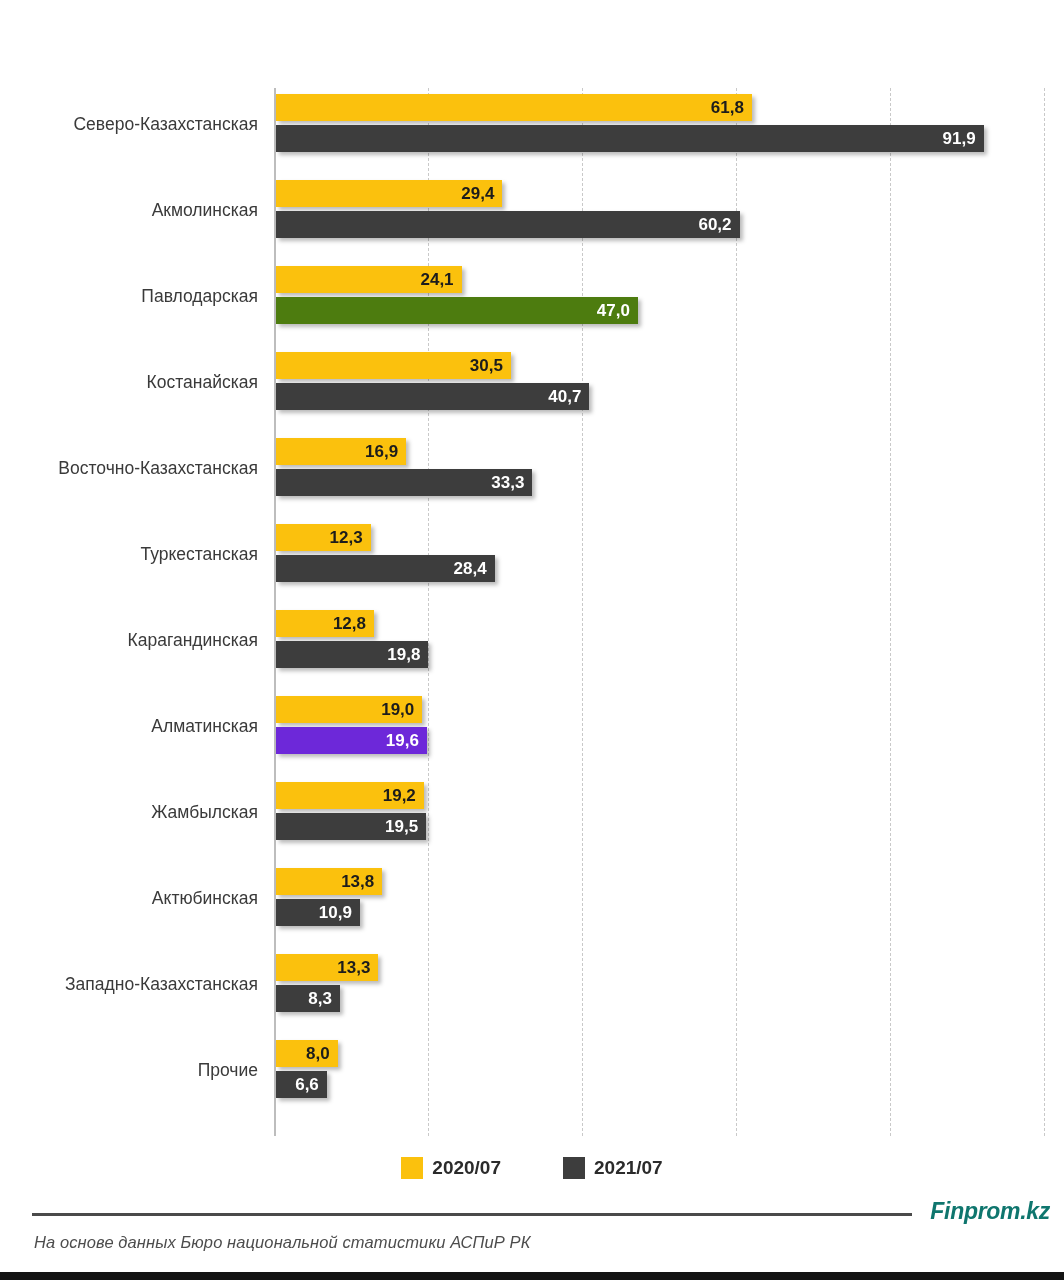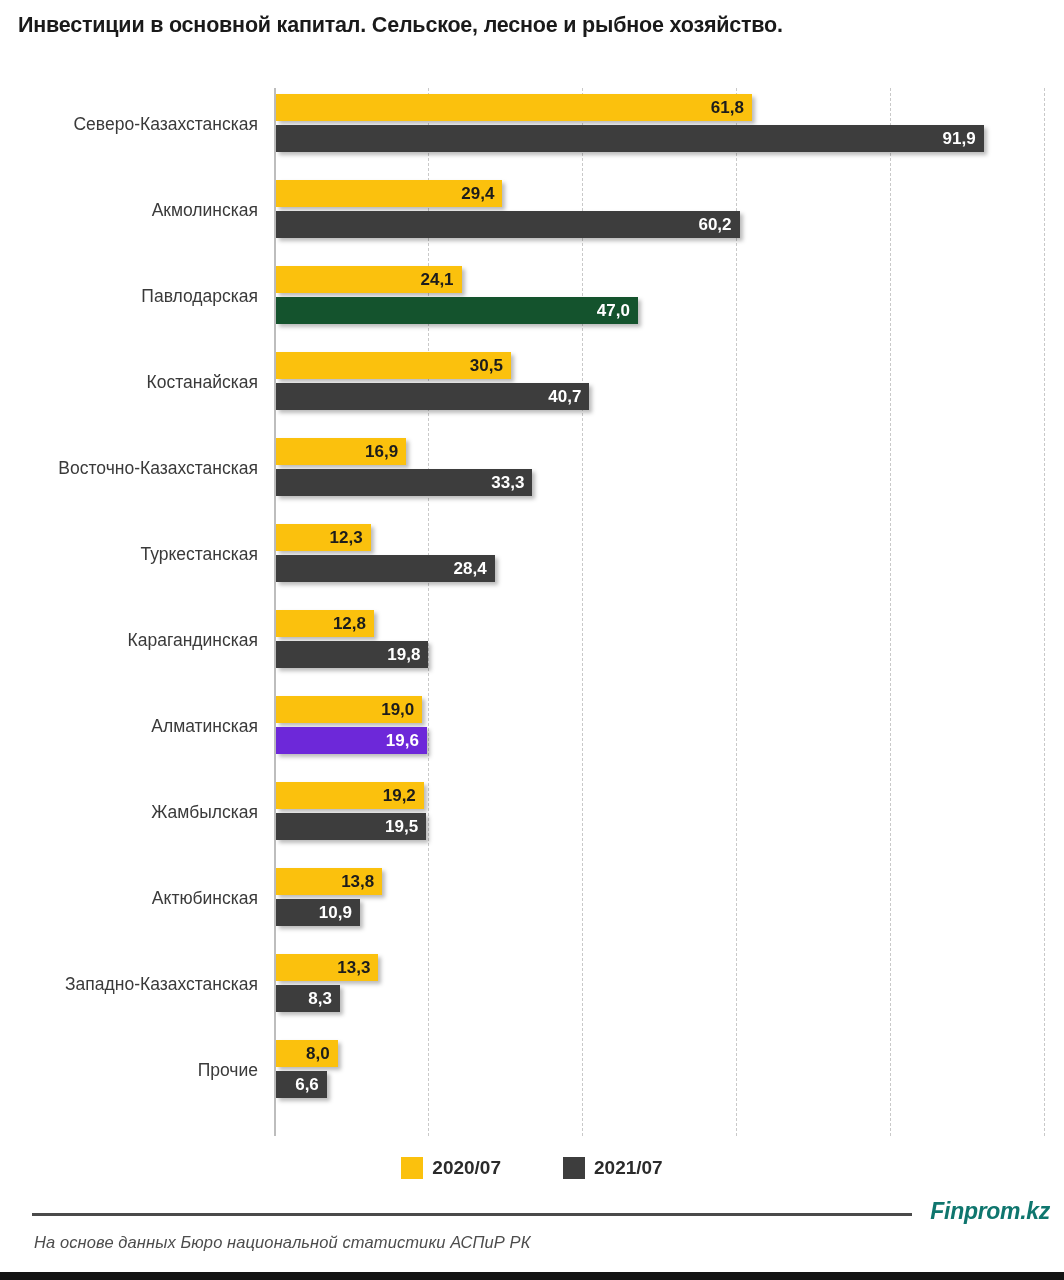--- a/index.html
+++ b/index.html
@@ -157,21 +157,20 @@
     height: 8px;
     background: #131313;
   }
 </style>
 </head>
 <body>
 
 <div id="page">
 
   <div id="title">
-    <span>Инвестиции в основной капитал. Сельское, лесное и рыбное хозяйство.</span>
   </div>
 
   <div id="plot">
     <div id="axis-line"></div>
     <div id="gridlines">
         <div class="gridline" style="left: 428px;"></div>
         <div class="gridline" style="left: 582px;"></div>
         <div class="gridline" style="left: 736px;"></div>
         <div class="gridline" style="left: 890px;"></div>
         <div class="gridline" style="left: 1044px;"></div>
@@ -198,21 +197,21 @@
               <span class="bar-val">60,2</span>
             </div>
           </div>
         </div>
         <div class="row" style="top: 174px;">
           <div class="cat-label">Павлодарская</div>
           <div class="bar-wrap">
             <div class="bar y" style="width: 185.57px; background: rgb(251, 193, 13);">
               <span class="bar-val">24,1</span>
             </div>
-            <div class="bar d" style="width: 361.9px; background: #14532d;">
+            <div class="bar d" style="width: 361.9px; background: #4d7c0f;">
               <span class="bar-val">47,0</span>
             </div>
           </div>
         </div>
         <div class="row" style="top: 260px;">
           <div class="cat-label">Костанайская</div>
           <div class="bar-wrap">
             <div class="bar y" style="width: 234.85px; background: rgb(251, 193, 13);">
               <span class="bar-val">30,5</span>
             </div>

